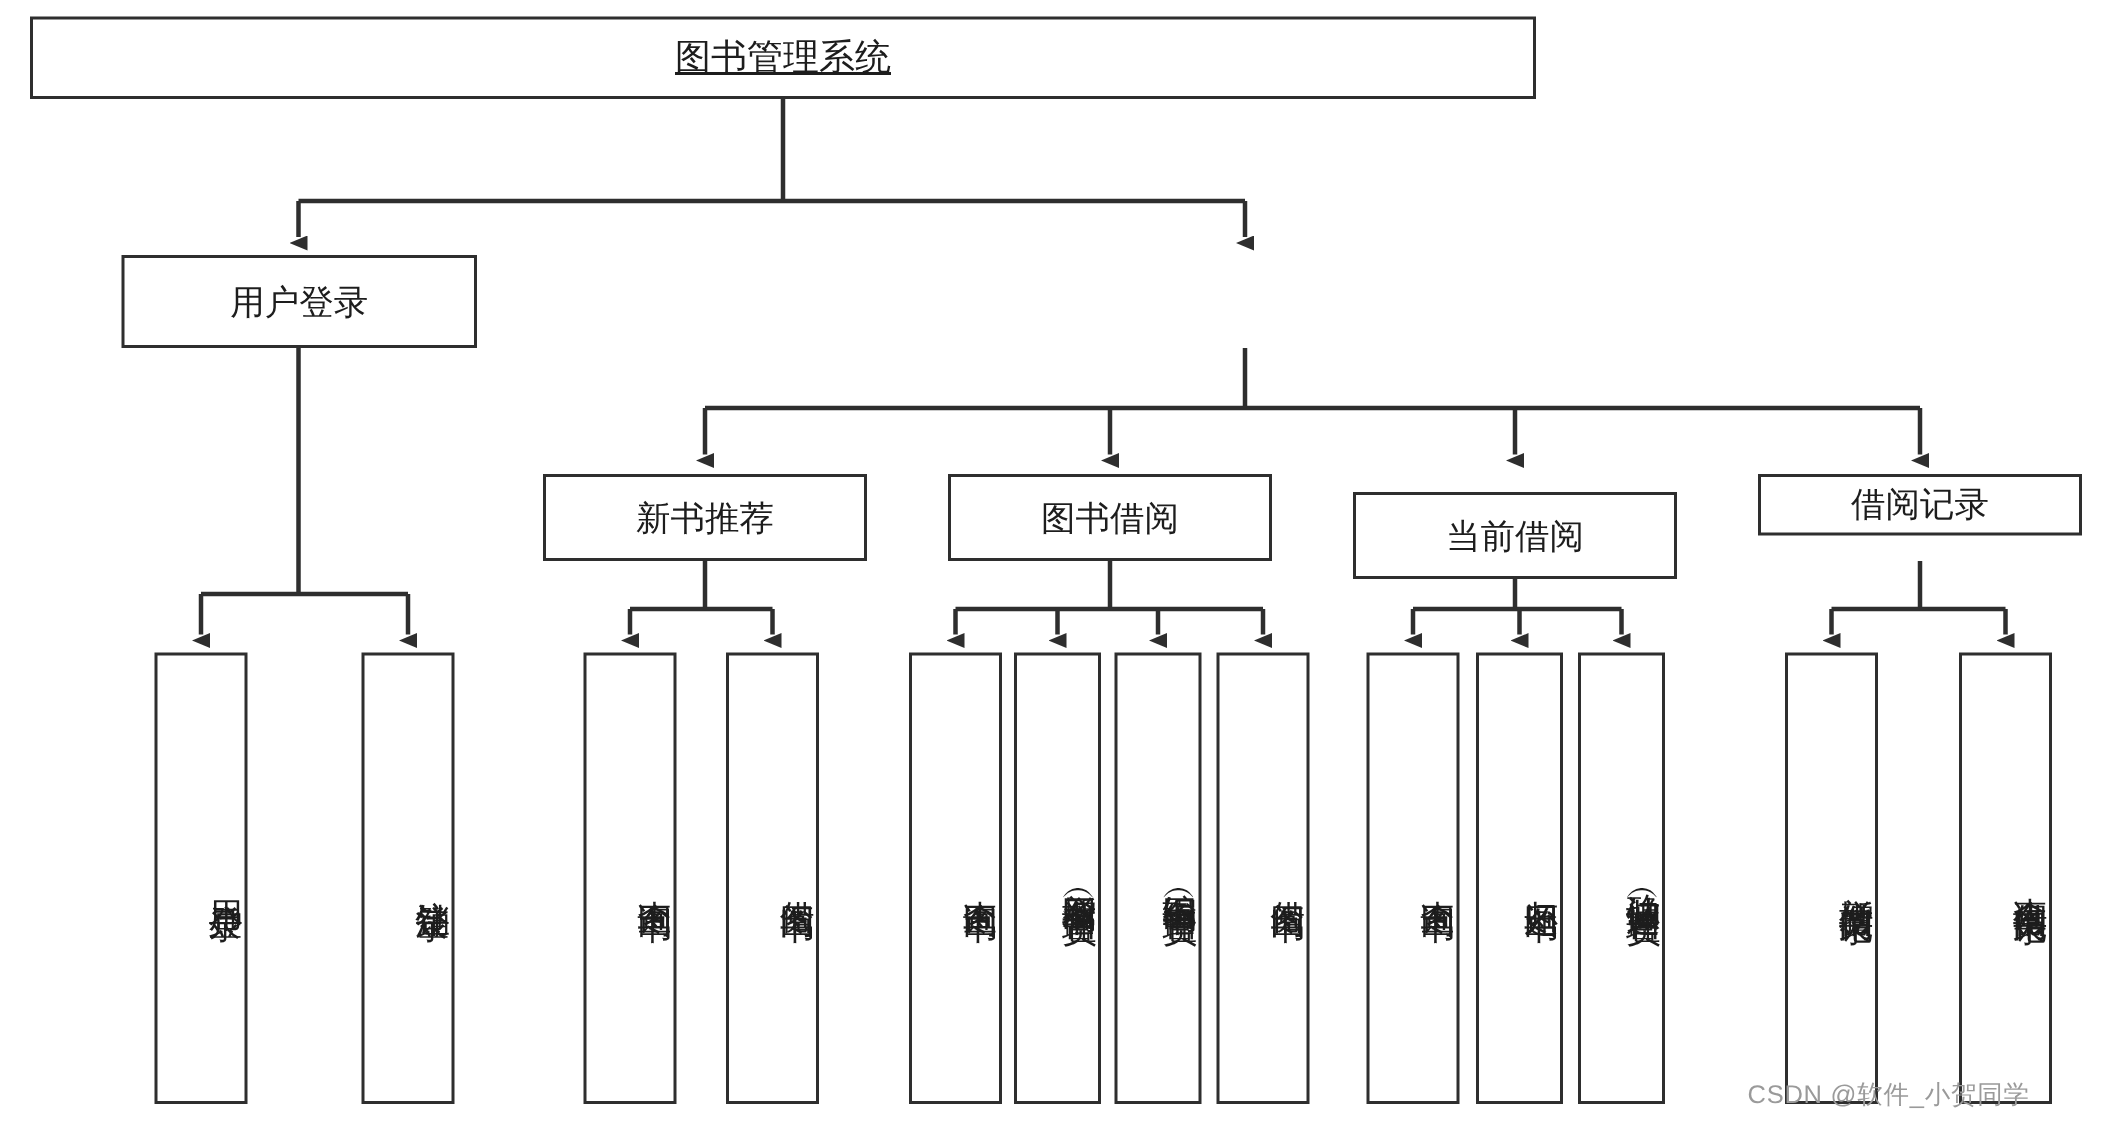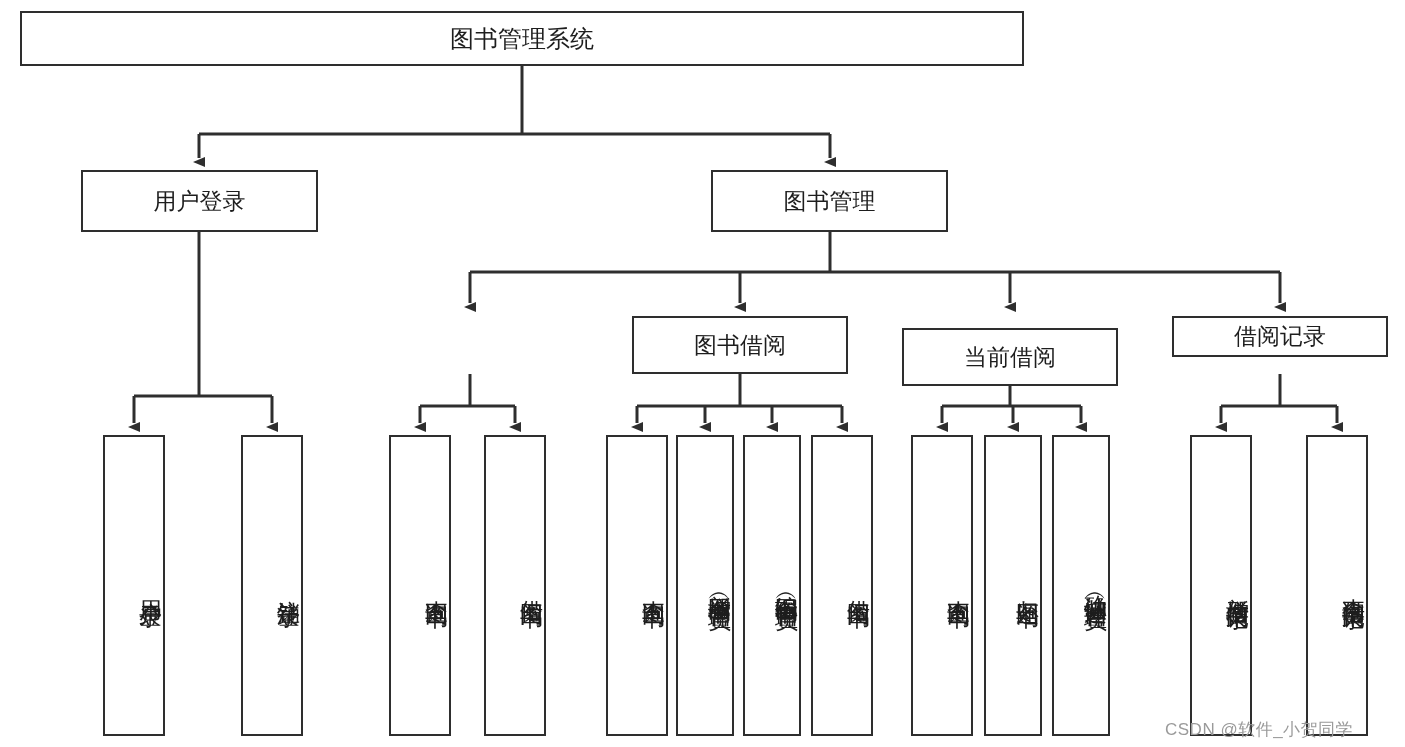--- a/index.html
+++ b/index.html
@@ -112,25 +112,25 @@
       <path d="M1013,406 L1013,423" marker-end="url(#arrow)"></path>
       <path d="M1081,406 L1081,423" marker-end="url(#arrow)"></path>
 
       <path d="M1280,374 L1280,406"></path>
       <path d="M1221,406 L1337,406"></path>
       <path d="M1221,406 L1221,423" marker-end="url(#arrow)"></path>
       <path d="M1337,406 L1337,423" marker-end="url(#arrow)"></path>
     </g>
   </svg>
 
-  <div class="node root" style="left: 20px; top: 11px; width: 1004px; height: 55px; border-color: rgb(46, 46, 46); background: rgb(255, 255, 255); color: rgb(29, 29, 29);">图书管理系统</div>
+  <div class="node root" style="left: 20px; top: 11px; width: 1004px; height: 55px; border-color: rgb(46, 46, 46); background: rgb(255, 255, 255); color: rgb(29, 29, 29); text-decoration: underline;">图书管理系统</div>
 
   <div class="node level2" style="left: 81px; top: 170px; width: 237px; height: 62px; border-color: rgb(46, 46, 46); background: rgb(255, 255, 255); color: rgb(29, 29, 29);">用户登录</div>
-  <div class="node level2" style="left: 711px; top: 170px; width: 237px; height: 62px; border-color: rgb(46, 46, 46); background: rgb(255, 255, 255); color: rgb(29, 29, 29);">图书管理</div>
 
+  <div class="node level3" style="left: 362px; top: 316px; width: 216px; height: 58px; border-color: rgb(46, 46, 46); background: rgb(255, 255, 255); color: rgb(29, 29, 29);">新书推荐</div>
   <div class="node level3" style="left: 632px; top: 316px; width: 216px; height: 58px; border-color: rgb(46, 46, 46); background: rgb(255, 255, 255); color: rgb(29, 29, 29); text-align: right;">图书借阅</div>
   <div class="node level3" style="left: 902px; top: 328px; width: 216px; height: 58px; border-color: rgb(46, 46, 46); background: rgb(255, 255, 255); color: rgb(29, 29, 29);">当前借阅</div>
   <div class="node level3" style="left: 1172px; top: 316px; width: 216px; height: 41px; border-color: rgb(46, 46, 46); background: rgb(255, 255, 255); color: rgb(29, 29, 29);">借阅记录</div>
 
   <div class="node leaf" style="left: 103px; top: 435px; width: 62px; height: 301px; border-color: rgb(46, 46, 46); background: rgb(255, 255, 255); color: rgb(29, 29, 29);">用户登录</div>
   <div class="node leaf" style="left: 241px; top: 435px; width: 62px; height: 301px; border-color: rgb(46, 46, 46); background: rgb(255, 255, 255); color: rgb(29, 29, 29);">注销登录</div>
   <div class="node leaf" style="left: 389px; top: 435px; width: 62px; height: 301px; border-color: rgb(46, 46, 46); background: rgb(255, 255, 255); color: rgb(29, 29, 29);">查询图书</div>
   <div class="node leaf" style="left: 484px; top: 435px; width: 62px; height: 301px; border-color: rgb(46, 46, 46); background: rgb(255, 255, 255); color: rgb(29, 29, 29);">借阅图书</div>
   <div class="node leaf" style="left: 606px; top: 435px; width: 62px; height: 301px; border-color: rgb(46, 46, 46); background: rgb(255, 255, 255); color: rgb(29, 29, 29);">查询图书</div>
   <div class="node leaf" style="left: 676px; top: 435px; width: 58px; height: 301px; border-color: rgb(46, 46, 46); background: rgb(255, 255, 255); color: rgb(29, 29, 29);">新增图书（管理员）</div>

